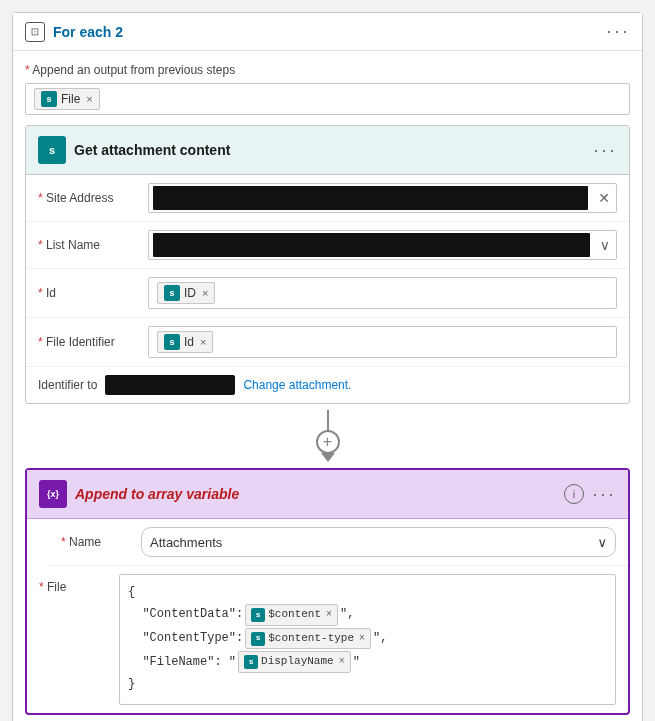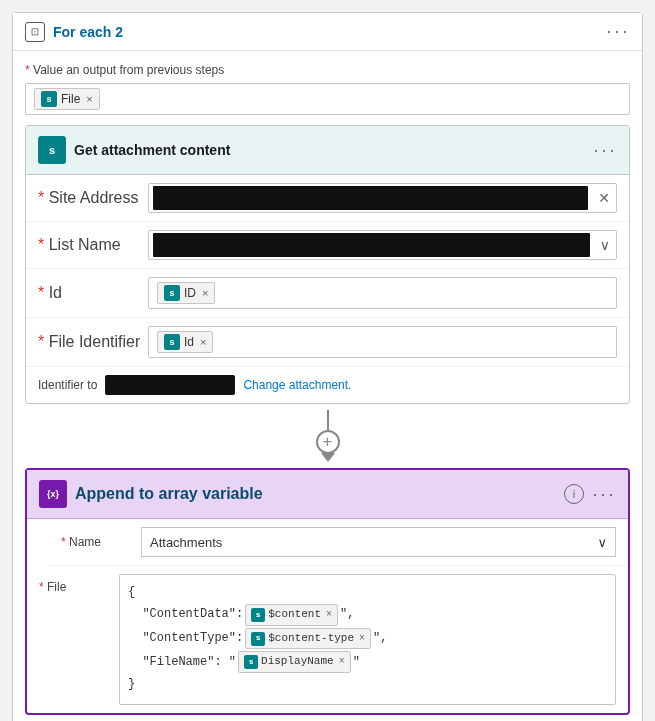--- a/index.html
+++ b/index.html
@@ -173,21 +173,21 @@
 
     .field-row {
       display: flex;
       align-items: center;
       border-bottom: 1px solid #f0f0f0;
       padding: 8px 12px;
     }
 
     .field-label {
       width: 110px;
-      font-size: 16px;
+      font-size: 12px;
       color: #444;
       flex-shrink: 0;
     }
 
     .input-with-clear {
       flex: 1;
       display: flex;
       align-items: center;
       border: 1px solid #c8c6c4;
       border-radius: 2px;
@@ -307,23 +307,24 @@
       border-radius: 3px;
       display: flex;
       align-items: center;
       justify-content: center;
       color: white;
       font-size: 11px;
       font-weight: bold;
     }
 
     .append-title {
-      font-size: 16px;
+      font-size: 14px;
       font-weight: 600;
-      color: #0c4a6e;
+      color: #b91c1c;
+      font-style: italic;
     }
 
     .append-header-right {
       display: flex;
       align-items: center;
       gap: 8px;
     }
 
     .info-btn {
       width: 20px;
@@ -354,21 +355,21 @@
     .name-label {
       width: 80px;
       font-size: 12px;
       color: #444;
       flex-shrink: 0;
     }
 
     .name-select {
       flex: 1;
       border: 1px solid #c8c6c4;
-      border-radius: 0;
+      border-radius: 10px;
       padding: 4px 8px;
       min-height: 30px;
       display: flex;
       align-items: center;
       justify-content: space-between;
       background: #fff;
       cursor: pointer;
     }
 
     .value-row {
@@ -443,21 +444,21 @@
       <div class="foreach-header-left">
         <div class="foreach-icon">⊡</div>
         <span class="foreach-title">For each 2</span>
       </div>
       <button class="dots-btn">···</button>
     </div>
 
     <div class="foreach-body">
 
       <div class="select-output-label">
-        <span class="required-star">* </span><span>Value an output from previous steps</span>
+        <span class="required-star">* </span><span>Append an output from previous steps</span>
       </div>
 
       <div class="tag-input">
         <div class="tag">
           <div class="tag-icon">s</div>
           <span>File</span>
           <span class="tag-close">×</span>
         </div>
       </div>
 

